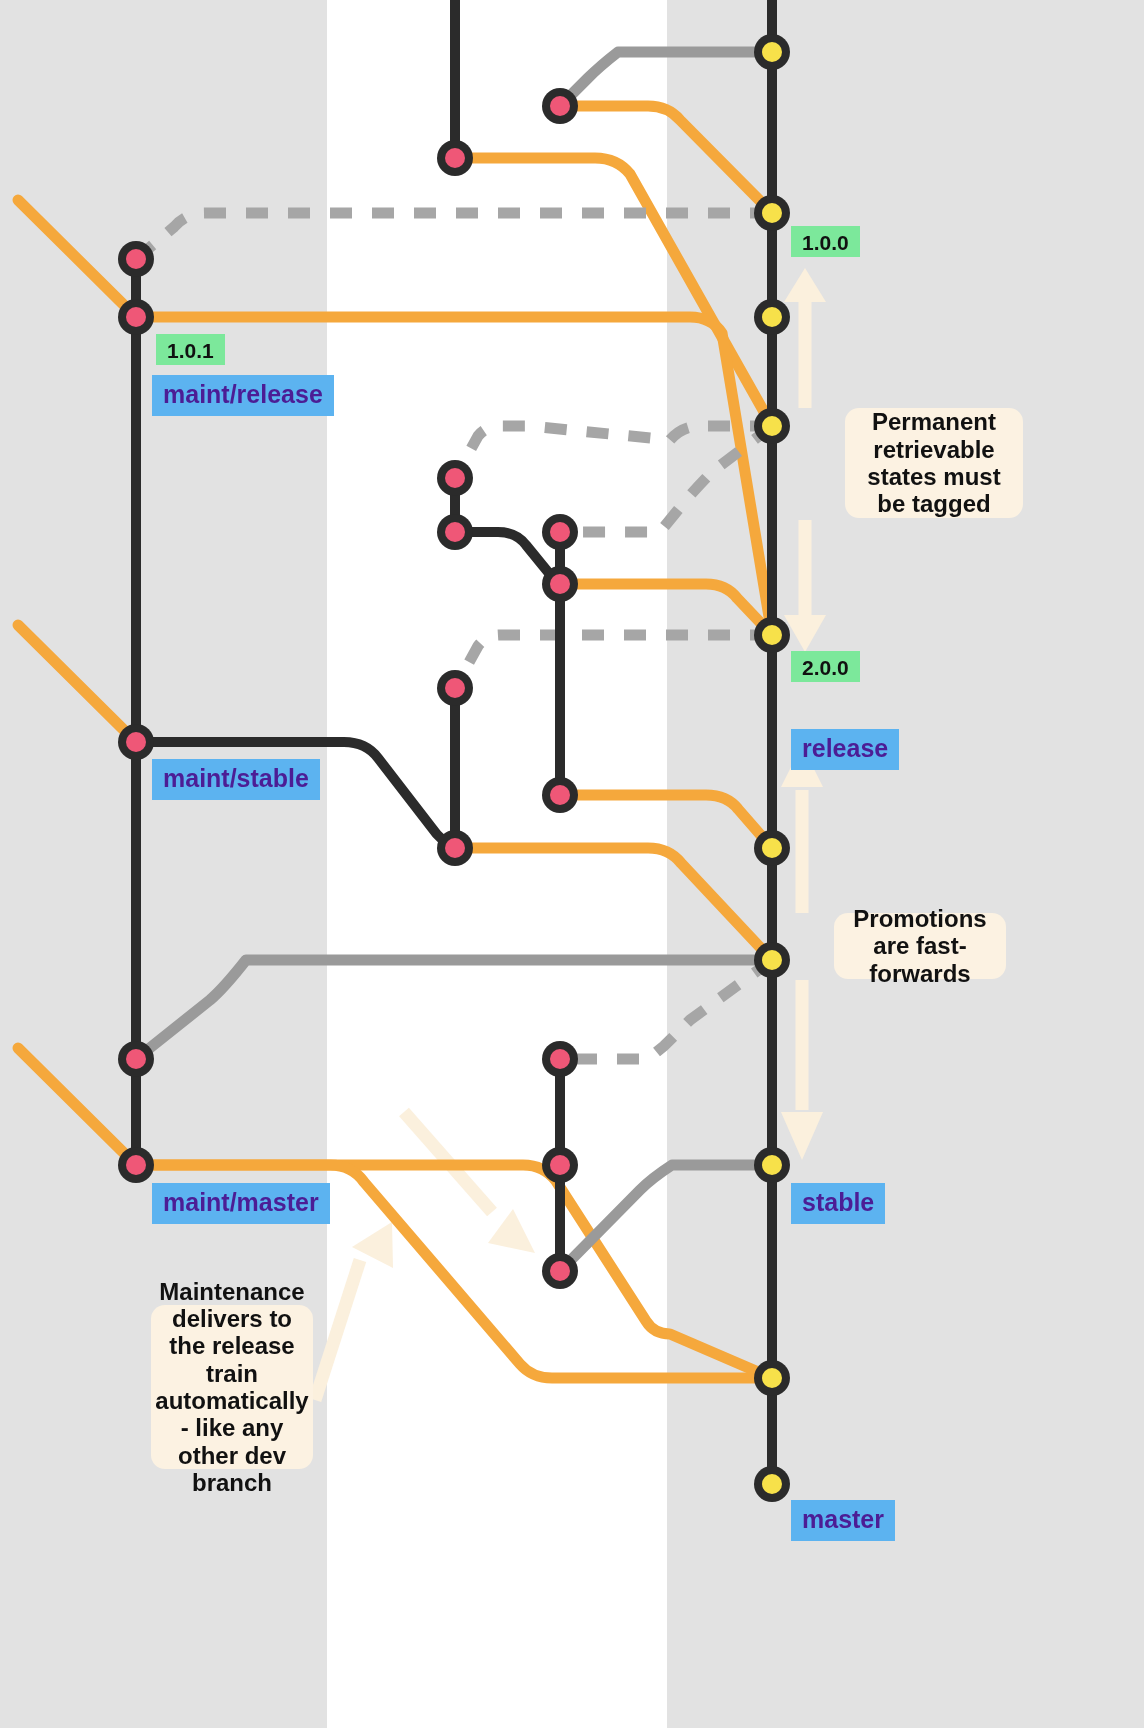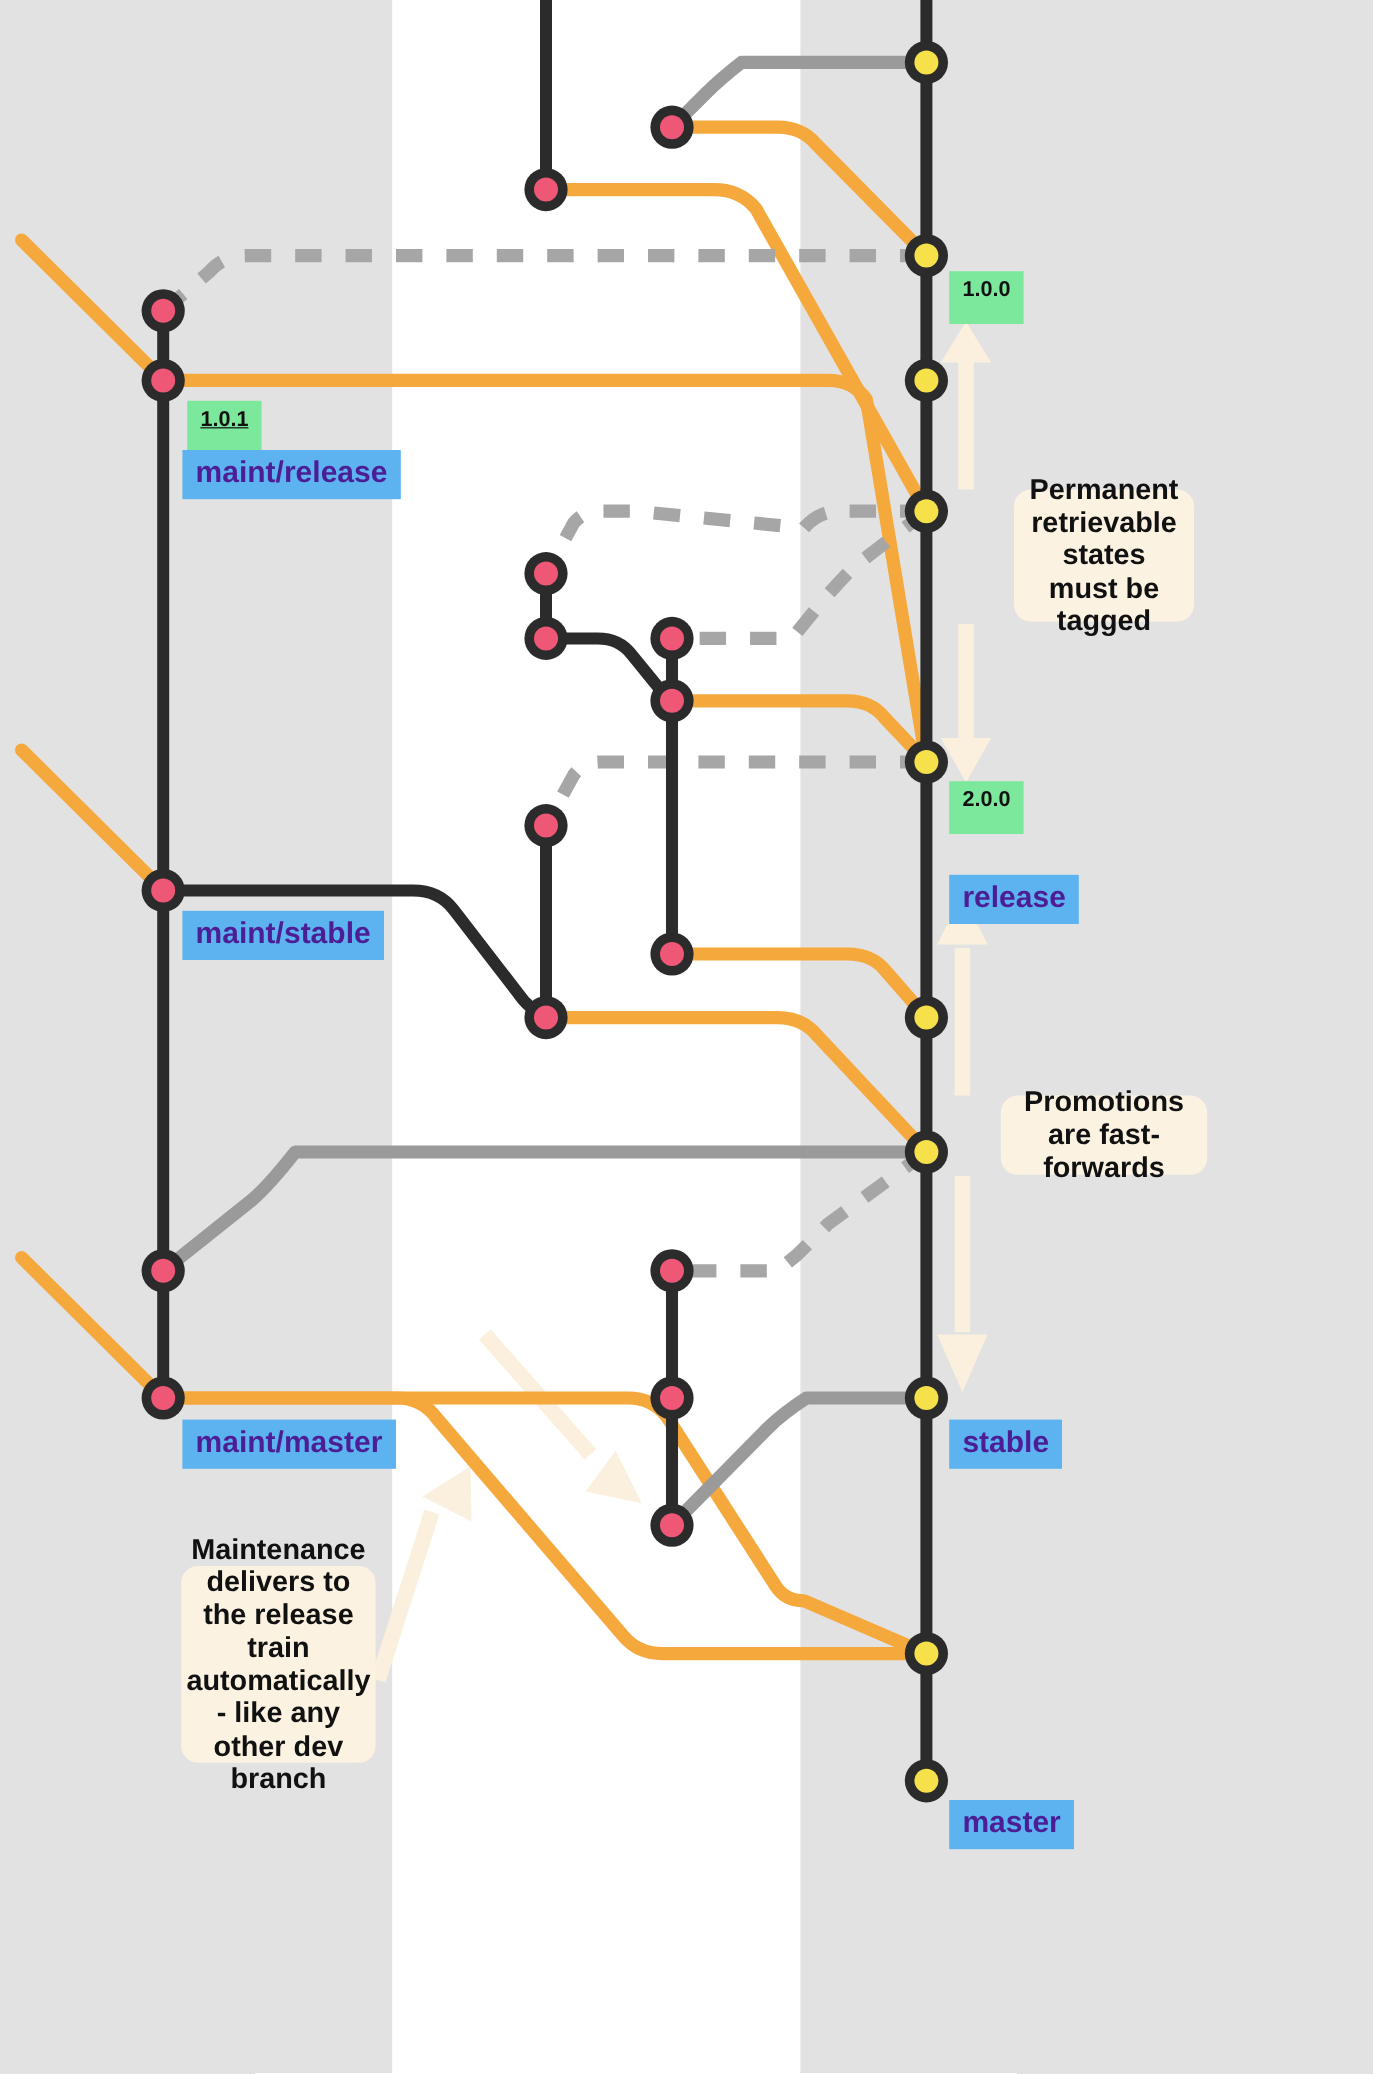--- a/index.html
+++ b/index.html
@@ -2,21 +2,21 @@
 <html><head>
 <meta charset="utf-8">
 <style>
   html,body{margin:0;padding:0;background:#ffffff;}
   body{font-family:"Liberation Sans", sans-serif;}
   #stage{position:relative;width:1144px;height:1728px;overflow:hidden;background:#ffffff;}
   svg.layer{position:absolute;left:0;top:0;width:1144px;height:1728px;}
   .lbl{position:absolute;font-weight:bold;line-height:1;white-space:nowrap;
        display:flex;align-items:center;justify-content:flex-start;}
   .lbl-branch{background:#5CB3F0;color:#4c1d95;font-size:25px;padding:7px 11px 9px 11px;}
-  .lbl-tag{background:#7CE89B;color:#111111;font-size:18px;padding:6px 11px 20px 11px;}
+  .lbl-tag{background:#7CE89B;color:#111111;font-size:21px;padding:6px 11px 4px 11px;}
   .callout{position:absolute;background:#FCF2E2;border-radius:14px;color:#111111;
            font-size:24px;font-weight:bold;line-height:1.14;text-align:center;
            padding:12px 16px;box-sizing:border-box;}
 </style>
 </head>
 <body>
 
 <div id="stage">
 
   <svg class="layer" viewBox="0 0 1144 1728">
@@ -223,30 +223,30 @@
           <circle cx="772" cy="1378" r="10" fill="#f7e14a"></circle>
         </g>
       <g>
           <circle cx="772" cy="1484" r="18" fill="#2b2b2b"></circle>
           <circle cx="772" cy="1484" r="10" fill="#f7e14a"></circle>
         </g>
     </g>
   </svg>
 
   <div class="lbl lbl-tag" style="left:791px;top:226px;">1.0.0</div>
-  <div class="lbl lbl-tag" style="left:156px;top:334px;text-decoration:underline;">1.0.1</div>
+  <div class="lbl lbl-tag" style="left:156px;top:334px;">1.0.1</div>
   <div class="lbl lbl-tag" style="left:791px;top:651px;">2.0.0</div>
 
   <div class="lbl lbl-branch" style="left:152px;top:375px;">maint/release</div>
   <div class="lbl lbl-branch" style="left:152px;top:759px;">maint/stable</div>
   <div class="lbl lbl-branch" style="left:152px;top:1183px;">maint/master</div>
   <div class="lbl lbl-branch" style="left:791px;top:693px;margin-top:36px;">release</div>
   <div class="lbl lbl-branch" style="left:791px;top:1183px;">stable</div>
   <div class="lbl lbl-branch" style="left:791px;top:1500px;">master</div>
 
-  <div class="callout" style="left:845px;top:408px;width:150px;height:110px;display:flex;align-items:center;justify-content:center;">Permanent retrievable states must be tagged</div>
+  <div class="callout" style="left:845px;top:408px;width:178px;height:110px;display:flex;align-items:center;justify-content:center;">Permanent retrievable states must be tagged</div>
 
   <div class="callout" style="left:834px;top:913px;width:172px;height:66px;display:flex;align-items:center;justify-content:center;">Promotions are fast-forwards</div>
 
 
   <div class="callout" style="left:151px;top:1305px;width:162px;height:164px;display:flex;align-items:center;justify-content:center;">Maintenance delivers to the release train automatically - like any other dev branch</div>
 
 </div>
 
 </body></html>

